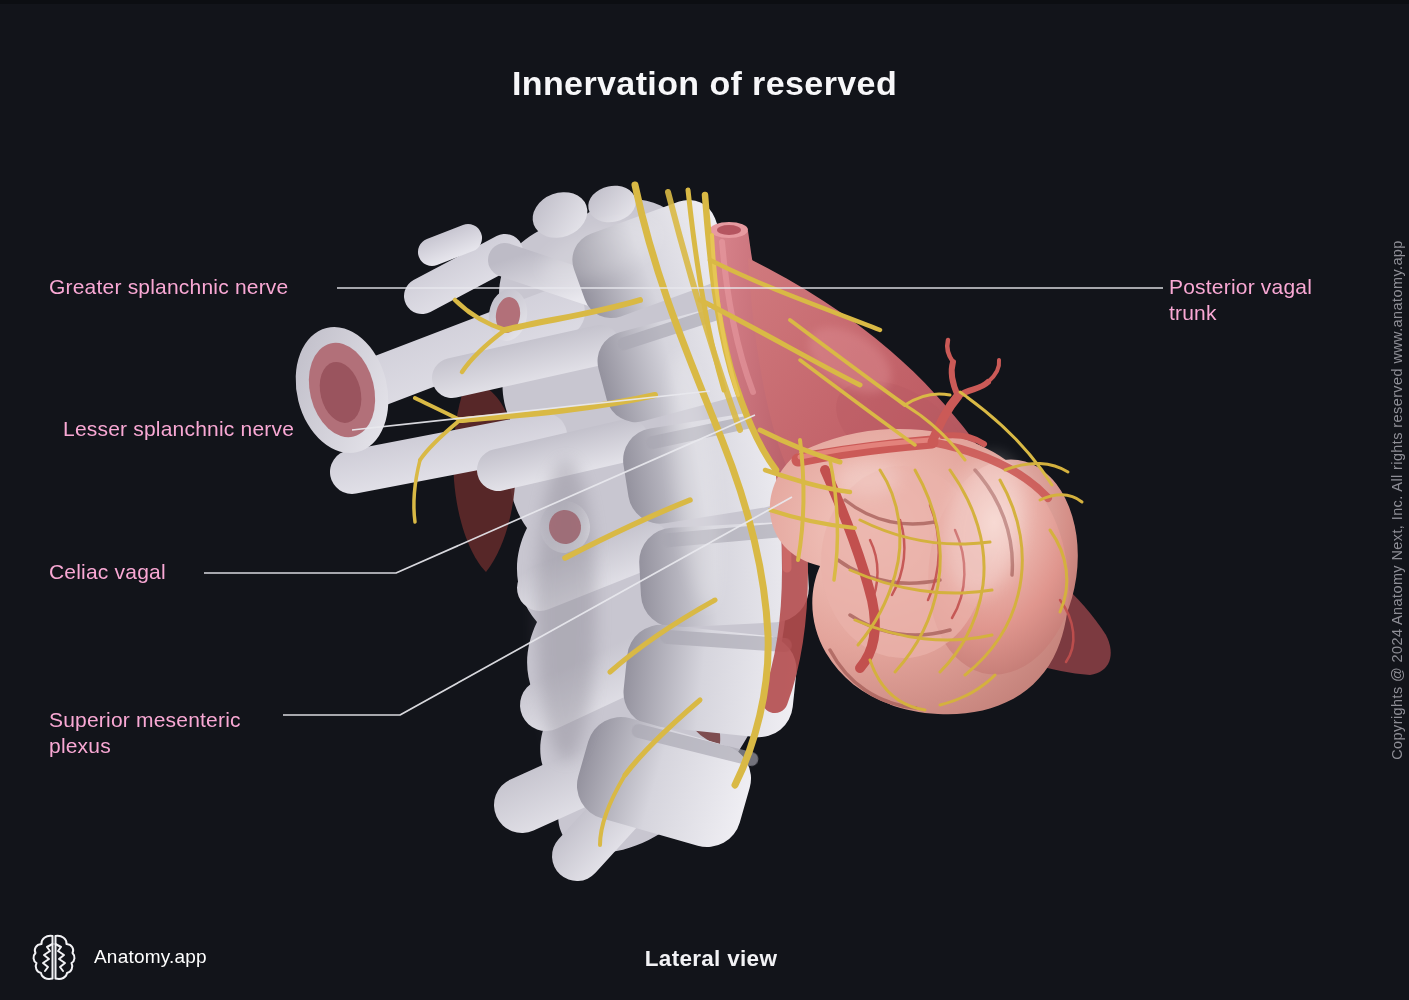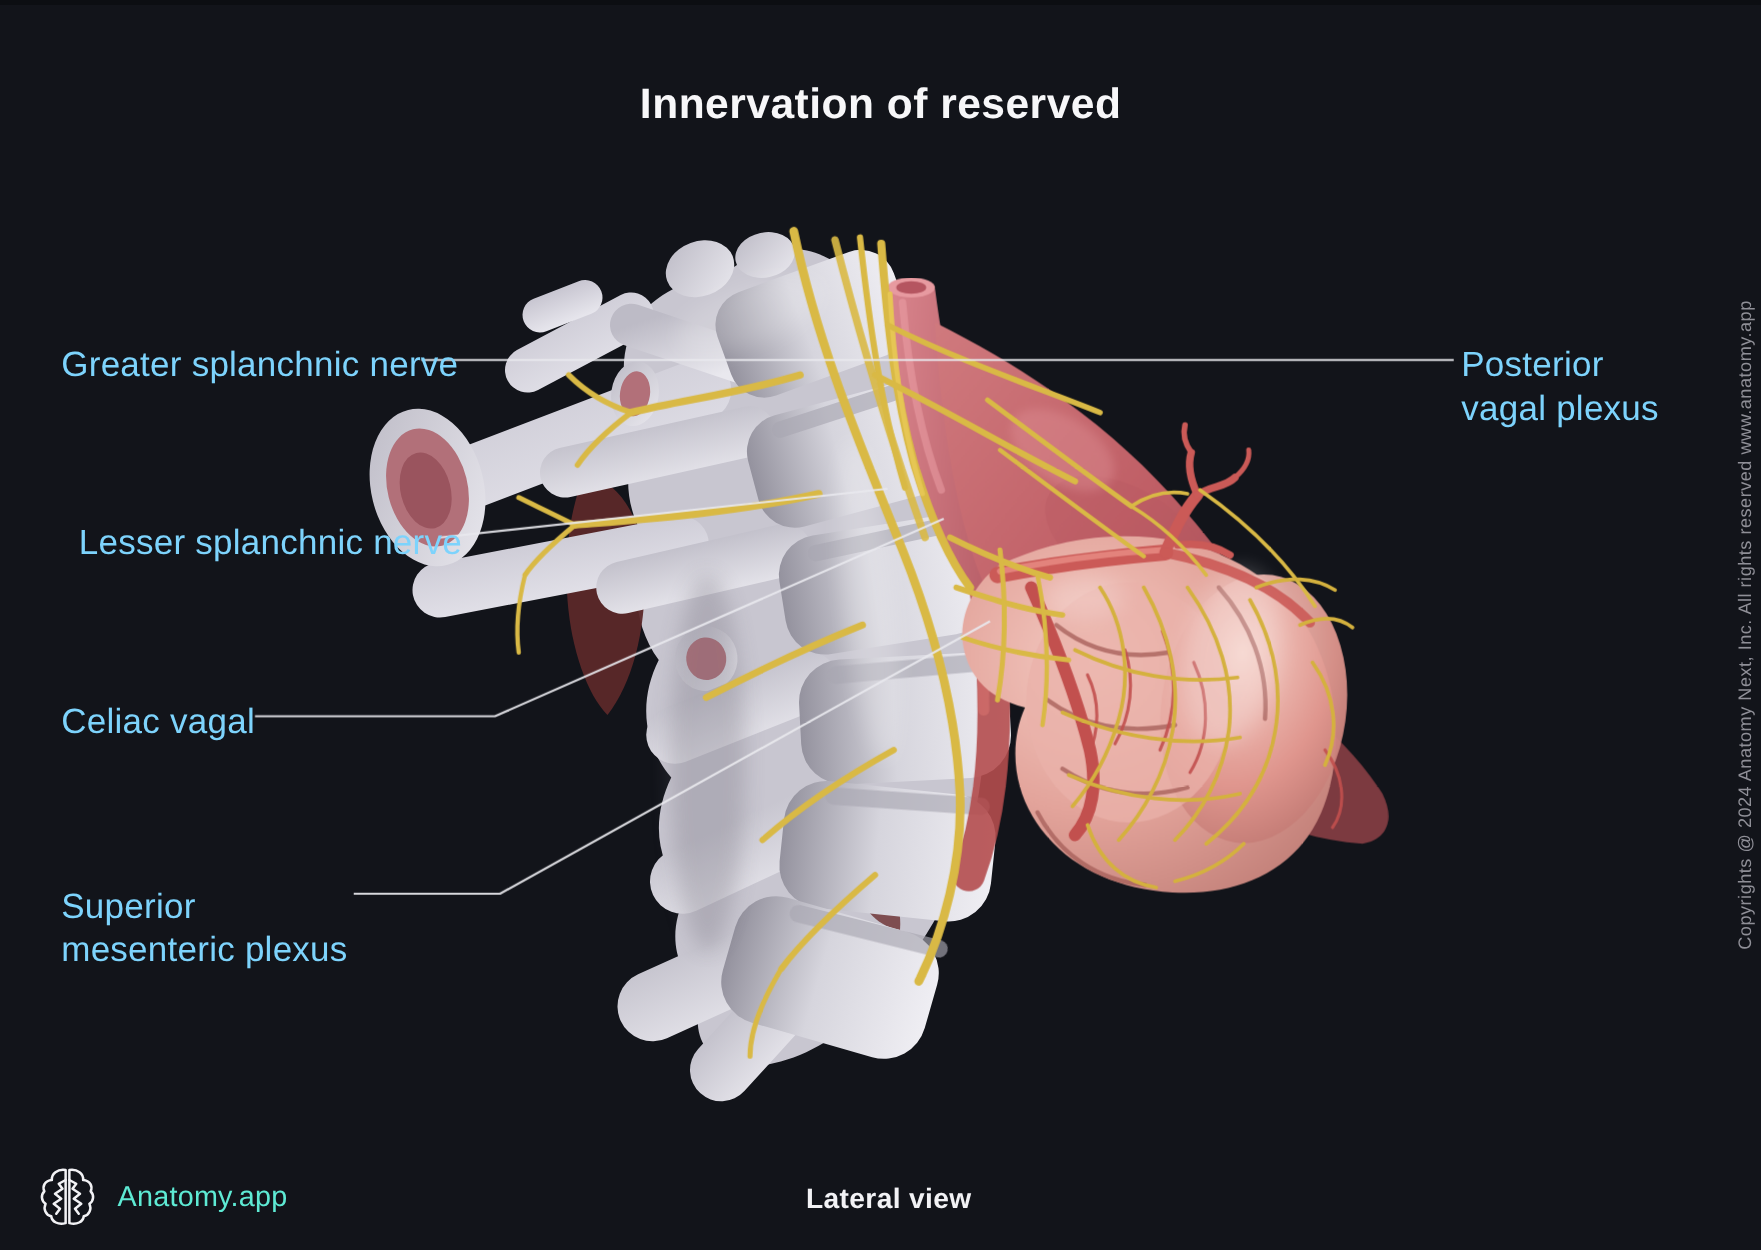--- a/index.html
+++ b/index.html
@@ -8,28 +8,28 @@
     background:#12141a;
     font-family:"Liberation Sans", sans-serif;
   }
   .topstrip{position:absolute;left:0;top:0;width:1409px;height:4px;background:#0c0e12;}
   .title{
     position:absolute;left:0;top:41px;width:1409px;text-align:center;
     color:#f7f7f9;font-size:34px;font-weight:700;letter-spacing:.4px;
   }
   .art{position:absolute;left:0;top:0;width:1409px;height:1000px;}
   .label{
-    position:absolute;color:#7dd3fc;font-size:28px;font-weight:400;
+    position:absolute;color:#f9a8d4;font-size:21px;font-weight:400;
     letter-spacing:.2px;line-height:1.26;
   }
   .label.right{text-align:left;}
   .footer-brand{
     position:absolute;left:30px;top:930px;height:54px;display:flex;align-items:center;gap:16px;
   }
-  .brand-name{color:#5eead4;font-size:23px;font-weight:500;letter-spacing:.2px;}
+  .brand-name{color:#ffffff;font-size:19px;font-weight:500;letter-spacing:.2px;}
   .view-label{
     position:absolute;left:0;top:946px;width:1422px;text-align:center;
     color:#f2f2f5;font-size:22.5px;font-weight:600;letter-spacing:.3px;
   }
   .watermark{
     position:absolute;right:4px;top:50%;
     transform:translateY(-50%) rotate(180deg);
     writing-mode:vertical-rl;
     color:#8f8f97;font-size:14.5px;letter-spacing:.4px;white-space:nowrap;
   }
@@ -267,21 +267,21 @@
     <line x1="352" y1="430" x2="710" y2="391"></line>
     <polyline points="204,573 396,573 755,415"></polyline>
     <polyline points="283,715 400,715 792,497"></polyline>
   </g>
 </svg>
 
 <div class="label" style="left:49px;top:274px;">Greater splanchnic nerve</div>
 <div class="label" style="left:63px;top:416px;">Lesser splanchnic nerve</div>
 <div class="label" style="left:49px;top:559px;">Celiac vagal</div>
 <div class="label" style="left:49px;top:707px;width:240px;">Superior mesenteric plexus</div>
-<div class="label right" style="left:1169px;top:274px;width:185px;">Posterior vagal plexus</div>
+<div class="label right" style="left:1169px;top:274px;width:185px;">Posterior vagal trunk</div>
 
 <div class="footer-brand">
   <svg width="48" height="50" viewBox="0 0 48 50" aria-hidden="true" fill="none" stroke="#f2f2f5" stroke-width="2" stroke-linejoin="round" stroke-linecap="round">
 
     <path d="M22.5,4 C16,3 11,7 11.5,12 C6,12.5 3.5,17 5.5,21 C2.5,24 3,29 6.5,31 C4.5,35 6.5,40 11,41 C11.5,45.5 16.5,48 22.5,46.5 L22.5,4 Z"></path>
     <path d="M22.5,12 L17,15 L20,19 L14,23 L19,27 L13,31 L18,35 L15,39"></path>
 
     <path d="M25.5,4 C32,3 37,7 36.5,12 C42,12.5 44.5,17 42.5,21 C45.5,24 45,29 41.5,31 C43.5,35 41.5,40 37,41 C36.5,45.5 31.5,48 25.5,46.5 L25.5,4 Z"></path>
     <path d="M25.5,12 L31,15 L28,19 L34,23 L29,27 L35,31 L30,35 L33,39"></path>
   </svg>

